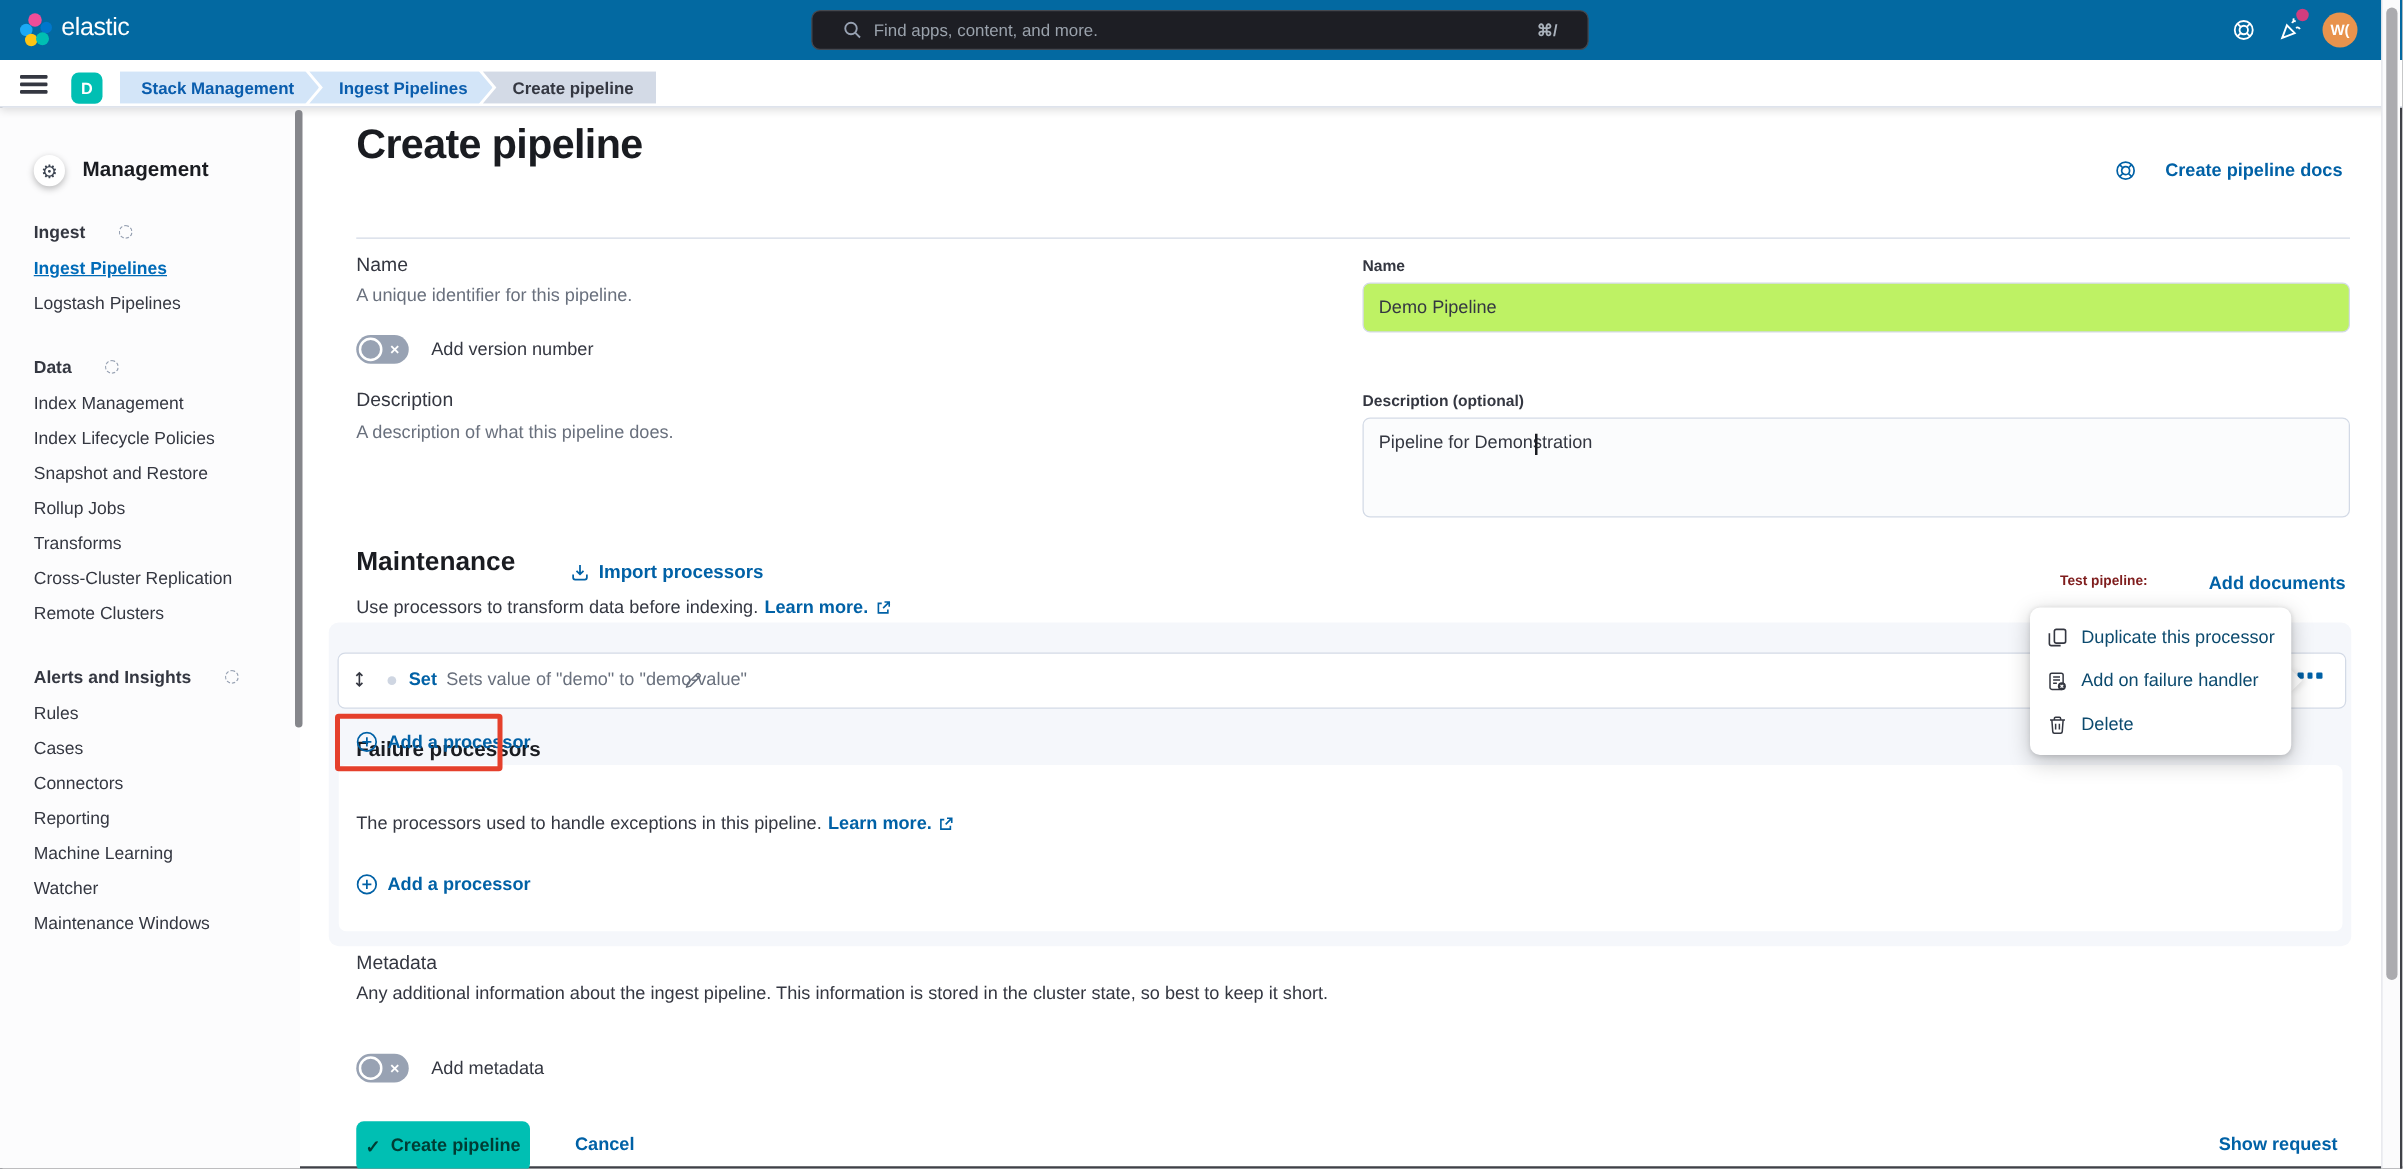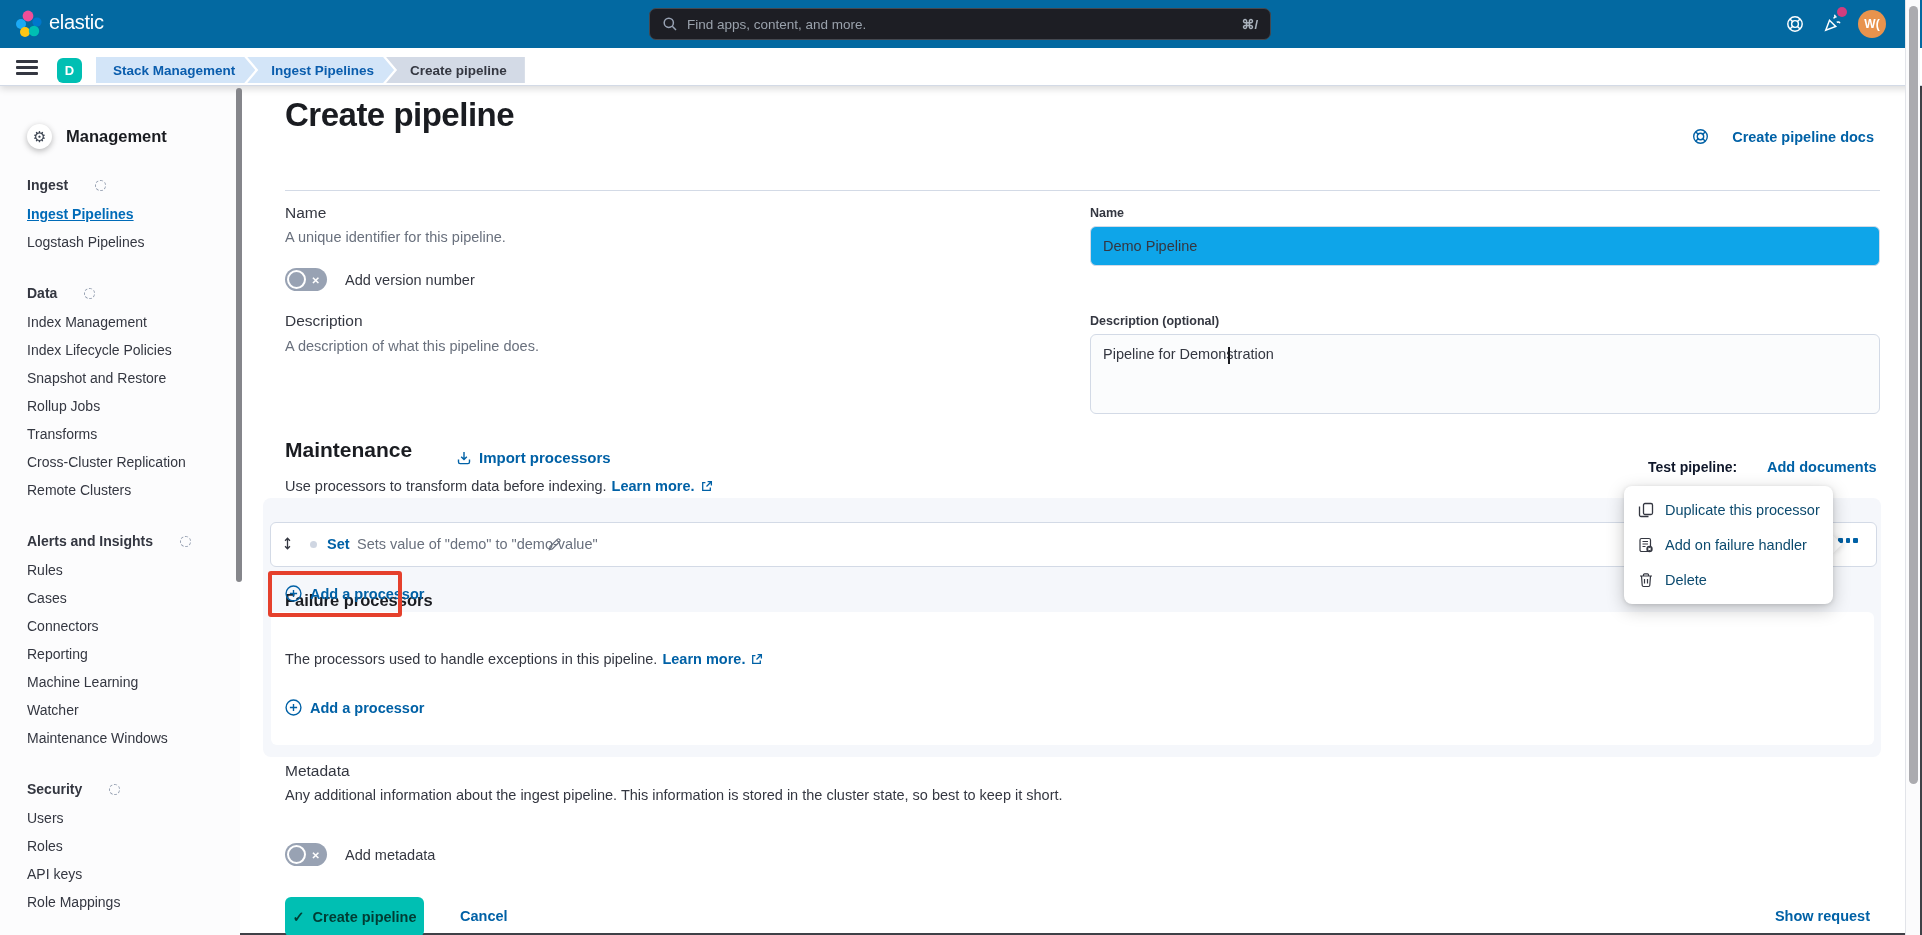--- a/index.html
+++ b/index.html
@@ -8,21 +8,21 @@
   #page {
     position:relative; width:1922px; height:935px; overflow:hidden; background:#fff;
     box-shadow: inset 2px 0 0 #3f4147, inset -2px 0 0 #3f4147, inset 0 -2px 0 #3f4147;
   }
   .abs { position:absolute; }
 
   
   .topbar { position:absolute; left:0; top:0; width:1922px; height:48px; background:#0369a1; z-index:20; }
   .brand-text { position:absolute; left:49px; top:11px; color:#fff; font-size:20px; letter-spacing:-0.3px; }
   .searchbar { position:absolute; left:649px; top:8px; width:622px; height:32px; background:#1d1e24;
-    border:1px solid #45484f; border-radius:7px; display:flex; align-items:center; padding:0 12px; }
+    border:1px solid #45484f; border-radius:7px; display:flex; align-items:center; padding:0 24px; }
   .searchbar .ph { color:#9aa2ac; font-size:13.5px; margin-left:9px; flex:1; }
   .searchbar .kbd { color:#aab2bc; font-size:13px; font-weight:700; }
   .topbar-icon { position:absolute; color:#fff; cursor:pointer; }
   .noti-dot { position:absolute; left:1837px; top:7px; width:10px; height:10px; border-radius:50%; background:#d13d7e; z-index:21; }
   .avatar { position:absolute; left:1858px; top:10px; width:28px; height:28px; border-radius:50%;
     background:#e8934d; color:#fff; font-size:12px; font-weight:700; display:flex; align-items:center; justify-content:center; }
 
   
   .crumbbar { position:absolute; left:0; top:48px; width:1922px; height:38px; background:#fff;
     border-bottom:1px solid #d3dae6; box-shadow:0 3px 7px rgba(0,0,0,0.14); z-index:15; display:flex; align-items:flex-start; }
@@ -53,35 +53,35 @@
 
   
   .h1 { position:absolute; left:285px; top:96px; font-size:33px; font-weight:700; color:#1a1c21; letter-spacing:-0.5px; }
   .link { color:#0061a6; cursor:pointer; }
   .docs-link { position:absolute; top:128px; right:48px; display:flex; align-items:center; gap:23px; font-size:14.5px; font-weight:600; }
   .divider { position:absolute; left:285px; top:190px; width:1595px; height:1px; background:#d3dae6; }
 
   .fg-title { position:absolute; font-size:15.5px; color:#343741; }
   .fg-desc { position:absolute; font-size:14.5px; color:#69707d; }
   .fld-label { position:absolute; font-size:12.5px; font-weight:700; color:#343741; }
-  .text-input { position:absolute; left:1090px; width:790px; height:40px; background:#0ea5e9; border:1px solid #d3dae6;
+  .text-input { position:absolute; left:1090px; width:790px; height:40px; background:#bef264; border:1px solid #d3dae6;
     border-radius:6px; padding:0 12px; font-size:14.5px; color:#343741; font-family:"Liberation Sans", sans-serif; }
   .textarea { position:absolute; left:1090px; top:334px; width:790px; height:80px; background:#fbfcfd; border:1px solid #d3dae6;
     border-radius:6px; padding:11px 12px; font-size:14.5px; color:#343741; }
   .caret { position:absolute; left:1228px; top:347px; width:1.6px; height:17px; background:#1a1c21; }
 
   .switch { position:absolute; width:42px; height:23px; border-radius:12px; background:#98a2b3; cursor:pointer; }
   .switch .knob { position:absolute; left:2px; top:2px; width:19px; height:19px; border-radius:50%; border:2px solid #fff; }
   .switch .x { position:absolute; right:7px; top:50%; transform:translateY(-50%); color:#fff; font-size:10px; font-weight:700; }
   .switch-label { position:absolute; font-size:14.5px; color:#343741; }
 
   .h2 { position:absolute; left:285px; top:438px; font-size:21px; font-weight:700; color:#1a1c21; }
   .import-link { position:absolute; left:456px; top:449px; display:flex; align-items:center; gap:7px; font-size:15px; font-weight:600; }
   .subtitle { position:absolute; font-size:14.5px; color:#343741; display:flex; align-items:center; gap:5px; }
-  .bold-label { position:absolute; font-size:14px; font-weight:700; color:#0f172a; }
+  .bold-label { position:absolute; font-size:11px; font-weight:700; color:#7f1d1d; }
 
   .proc-panel { position:absolute; left:263px; top:498px; width:1618px; height:259px; background:#f5f7fb; border-radius:8px; }
   .proc-row { position:absolute; left:270px; top:522px; width:1607px; height:45px; background:#fff;
     border:1px solid #d3dae6; border-radius:6px; z-index:2; }
   .proc-dot { position:absolute; left:310px; top:541px; width:7px; height:7px; border-radius:50%; background:#cfd6e2; z-index:3; }
   .proc-name { position:absolute; left:327px; top:536px; font-size:14.5px; font-weight:700; color:#0061a6; z-index:3; cursor:pointer; }
   .proc-sum { position:absolute; left:357px; top:536px; font-size:14.5px; color:#69707d; z-index:3; }
   .boxes-btn { position:absolute; left:1838px; top:538px; display:flex; gap:3px; cursor:pointer; z-index:3; }
   .boxes-btn i { width:4.5px; height:4.5px; background:#0061a6; border-radius:1px; }
 
@@ -233,38 +233,20 @@
             <span>Machine Learning</span>
           </div>
         <div class="nav-item">
             <span>Watcher</span>
           </div>
         <div class="nav-item">
             <span>Maintenance Windows</span>
           </div>
       </div>
 
-      <div class="nav-section">
-        <div class="nav-header">
-          <span>Security</span>
-            <span class="dashed-circle"></span>
-        </div>
-        <div class="nav-item">
-            <span>Users</span>
-          </div>
-        <div class="nav-item">
-            <span>Roles</span>
-          </div>
-        <div class="nav-item">
-            <span>API keys</span>
-          </div>
-        <div class="nav-item">
-            <span>Role Mappings</span>
-          </div>
-      </div>
     </div>
   </div>
   <div class="side-scroll"></div>
 
   <h1 class="h1">Create pipeline</h1>
 
   <div class="docs-link link">
     <svg width="17" height="17" viewBox="0 0 16 16" fill="none" stroke="#0061a6" stroke-width="1.3">
       <circle cx="8" cy="8" r="6.4"></circle>
         <circle cx="8" cy="8" r="3"></circle>

